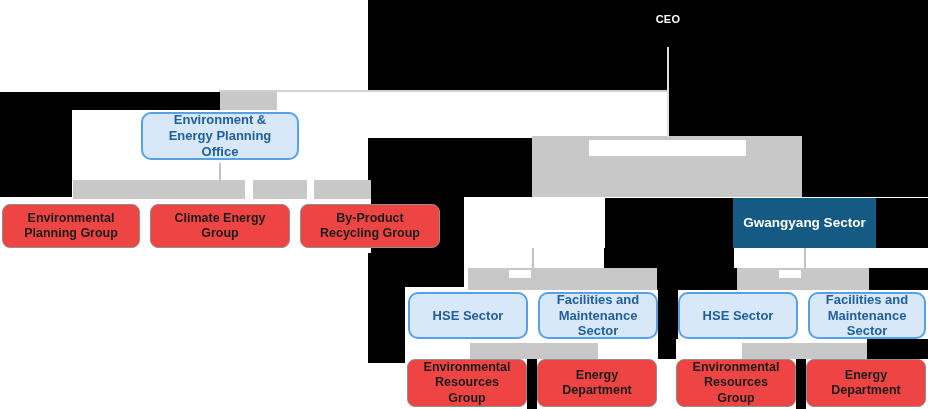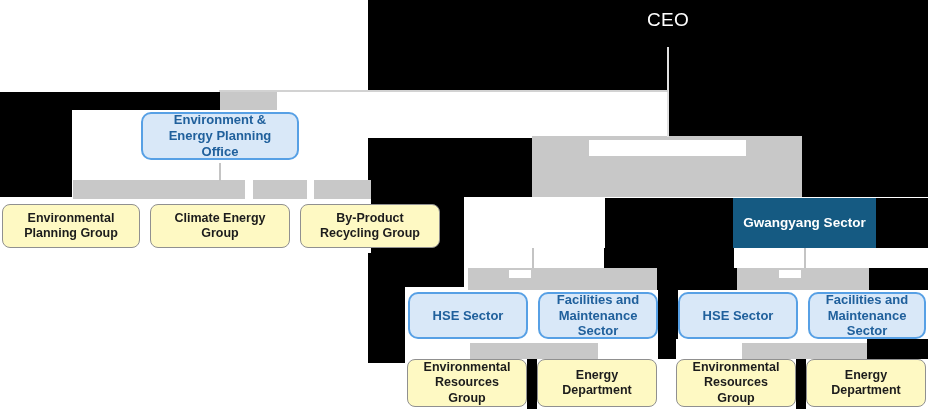--- a/index.html
+++ b/index.html
@@ -12,33 +12,33 @@
   .con{position:absolute;background:#c8c8c8;z-index:2;}
   .notch{position:absolute;background:#ffffff;z-index:3;}
   .vline{position:absolute;background:#c4c4c4;z-index:3;}
   .hline{position:absolute;background:#d2d2d2;z-index:3;}
   .ceoline{position:absolute;background:#e0e0e0;z-index:3;}
   .node{
     position:absolute;z-index:4;display:flex;align-items:center;justify-content:center;
     text-align:center;box-sizing:border-box;line-height:1.22;
   }
   .ceo{
-    z-index:5;color:#ffffff;font-weight:400;font-size:19px;letter-spacing:.3px;
+    z-index:5;color:#ffffff;font-weight:700;font-size:11px;letter-spacing:.3px;
     background:transparent;
   }
   .office,.sector{
     background:#d9e8f8;border:2px solid #57a0e5;border-radius:10px;
     color:#20609c;font-weight:700;font-size:13px;padding:2px 8px;
   }
   .works{
     background:#155a82;color:#ffffff;font-weight:700;font-size:13.5px;
     border:none;border-radius:0;
   }
   .group{
-    background:#fef9c3;border:1.5px solid #909090;border-radius:8px;
+    background:#ef4444;border:1.5px solid #909090;border-radius:8px;
     color:#1c1c1c;font-weight:600;font-size:12.5px;padding:18px 10px;
   }
 </style>
 </head>
 <body>
 
 <div class="canvas">
 
   <div class="blk" style="left:368px;top:0;width:560px;height:92px"></div>
   <div class="blk" style="left:668px;top:92px;width:260px;height:105px"></div>

